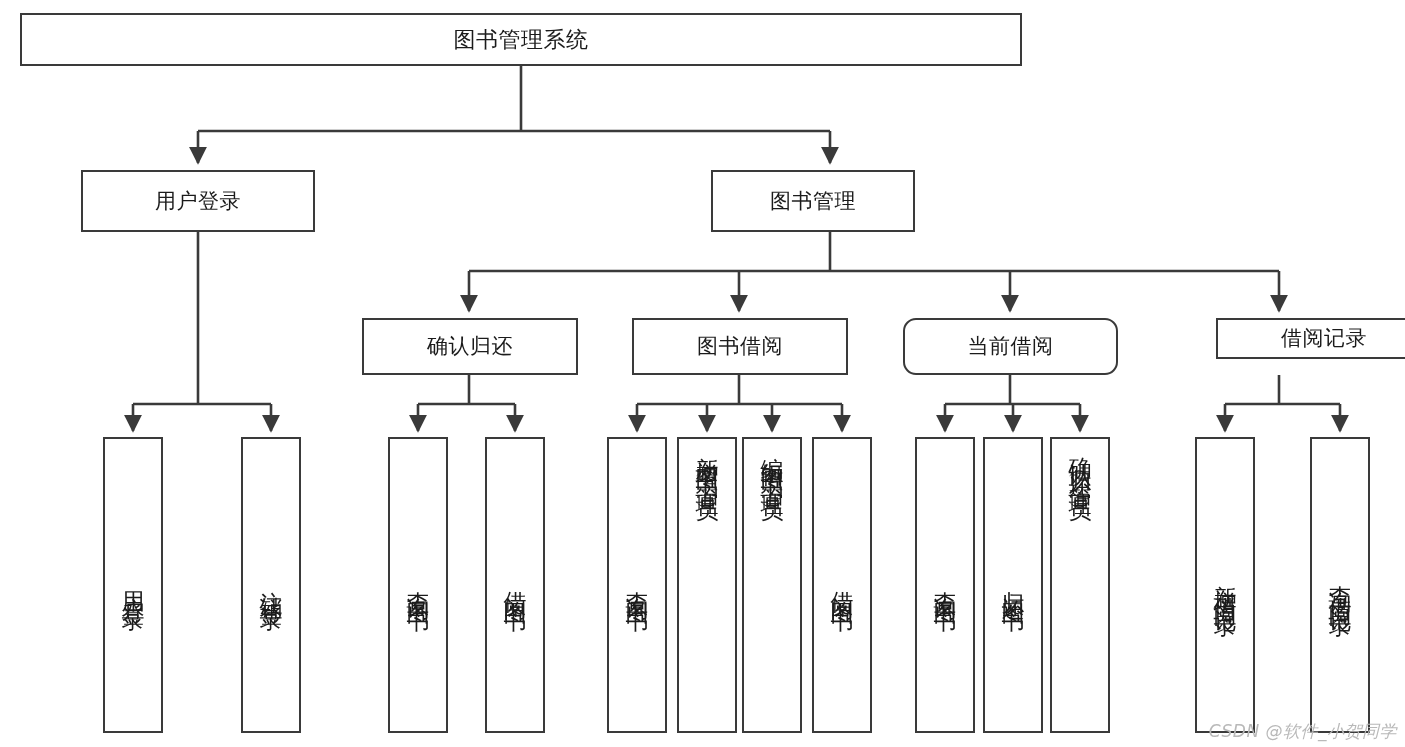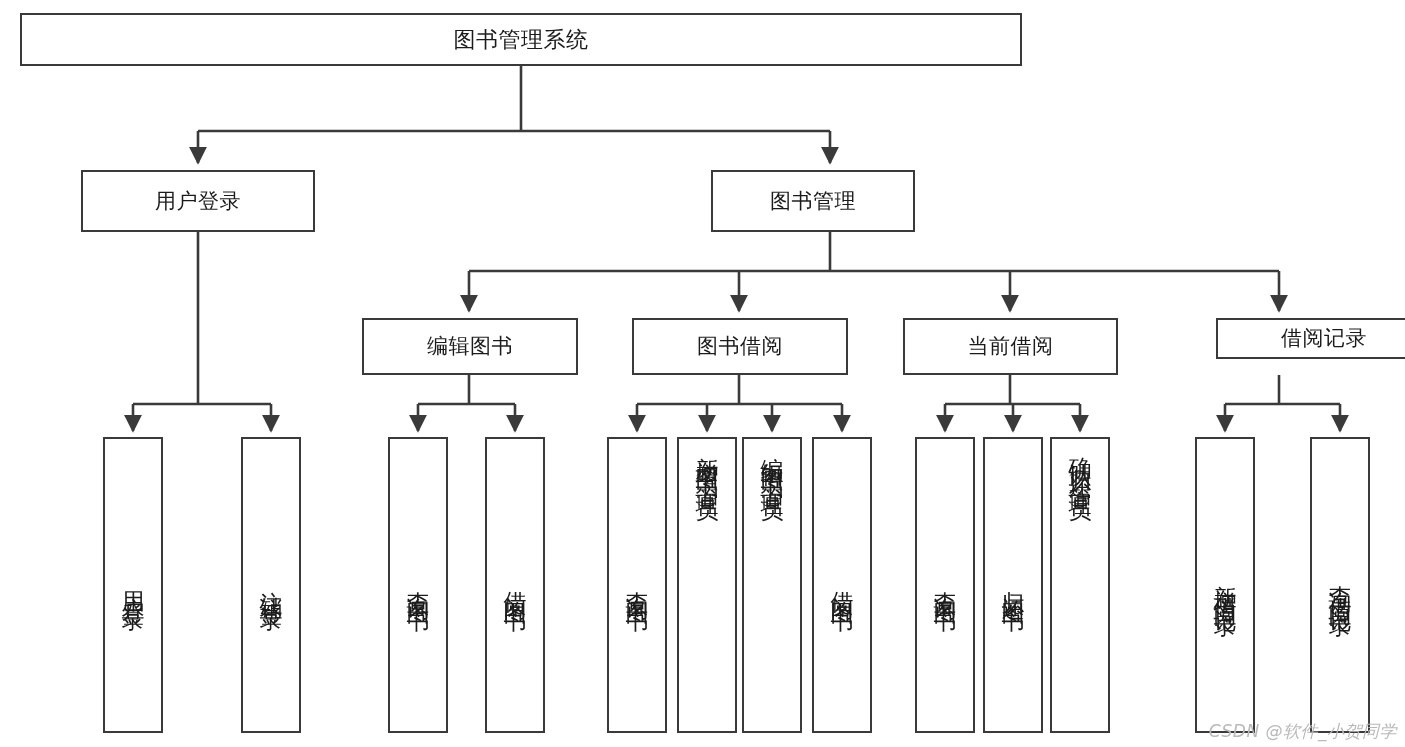--- a/index.html
+++ b/index.html
@@ -126,26 +126,26 @@
   </div>
 
   <div class="node horiz" style="left:81px;top:170px;width:234px;height:62px;">
     <span class="label">用户登录</span>
   </div>
   <div class="node horiz" style="left:711px;top:170px;width:204px;height:62px;">
     <span class="label">图书管理</span>
   </div>
 
   <div class="node horiz" style="left:362px;top:318px;width:216px;height:57px;">
-    <span class="label">编辑图书</span>
+    <span class="label">确认归还</span>
   </div>
   <div class="node horiz" style="left:632px;top:318px;width:216px;height:57px;">
     <span class="label">图书借阅</span>
   </div>
-  <div class="node horiz" style="left:903px;top:318px;width:215px;height:57px;">
+  <div class="node horiz" style="left:903px;top:318px;width:215px;height:57px;border-radius:13px;">
     <span class="label">当前借阅</span>
   </div>
   <div class="node horiz" style="left:1172px;top:318px;width:216px;height:41px;margin-left:44px;">
     <span class="label">借阅记录</span>
   </div>
 
   <div class="node vert mid" style="left:103px;top:437px;width:60px;height:296px;">
     <span class="label">用户登录</span>
   </div>
   <div class="node vert mid" style="left:241px;top:437px;width:60px;height:296px;">

